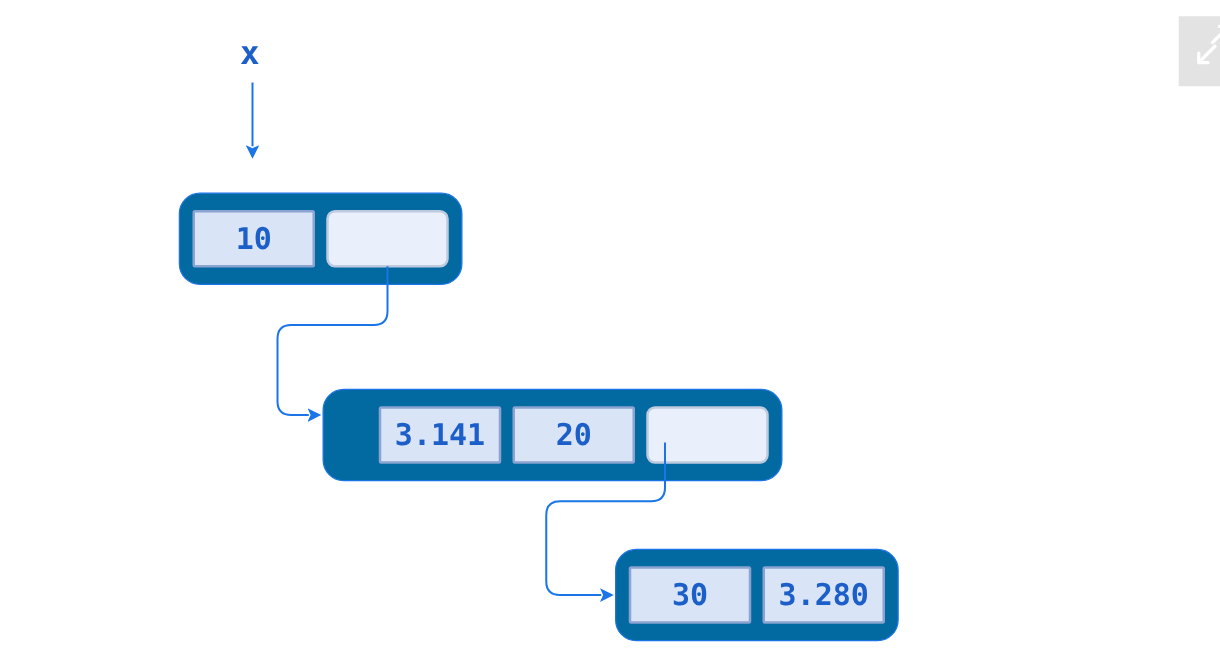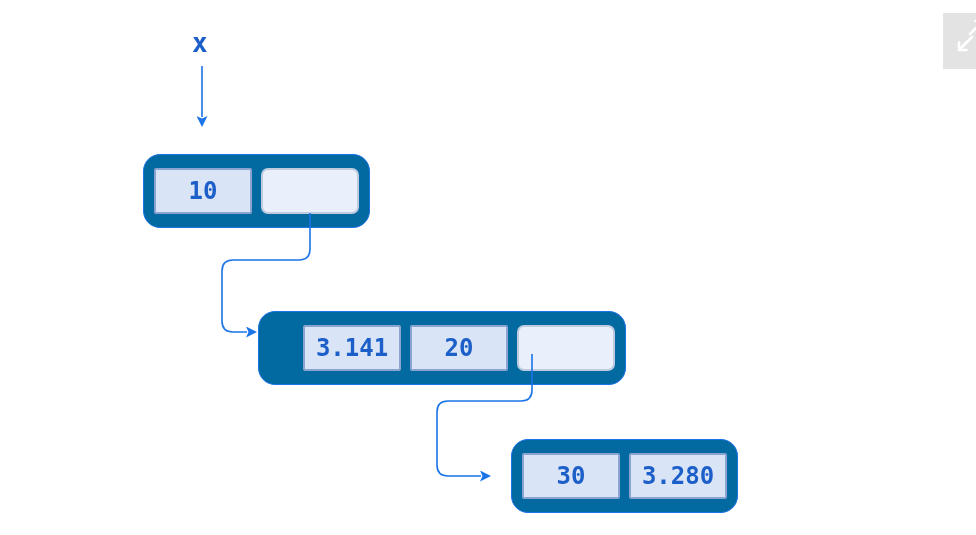--- a/index.html
+++ b/index.html
@@ -105,21 +105,21 @@
     <div class="cell value">10</div>
     <div class="cell pointer"></div>
   </div>
 
   <div class="list-box" style="left:258px;top:311px;padding-left:44px;">
     <div class="cell value">3.141</div>
     <div class="cell value">20</div>
     <div class="cell pointer"></div>
   </div>
 
-  <div class="list-box" style="left:511px;top:439px;">
+  <div class="list-box" style="left:492px;top:439px;">
     <div class="cell value">30</div>
     <div class="cell value">3.280</div>
   </div>
 
   <svg class="arrows" width="976" height="535" viewBox="0 0 976 535">
     <defs>
       <marker id="arrowhead" markerUnits="userSpaceOnUse" markerWidth="12" markerHeight="11" refX="1" refY="5.5" orient="auto">
         <path d="M0 0 L11 5.5 L0 11 L2.5 5.5 Z"></path>
       </marker>
     </defs>

